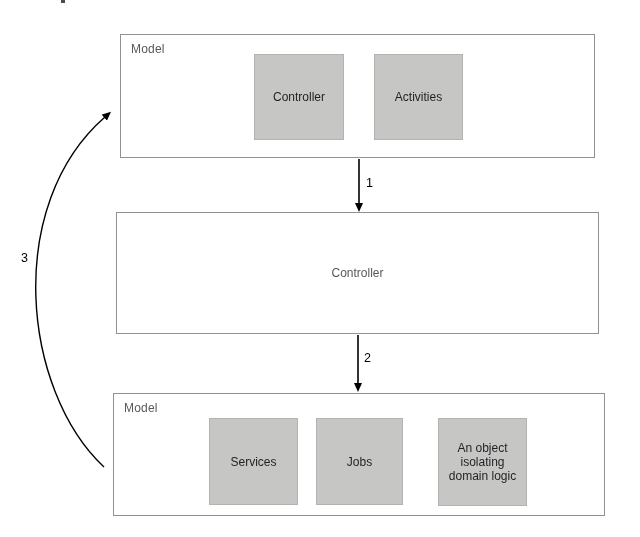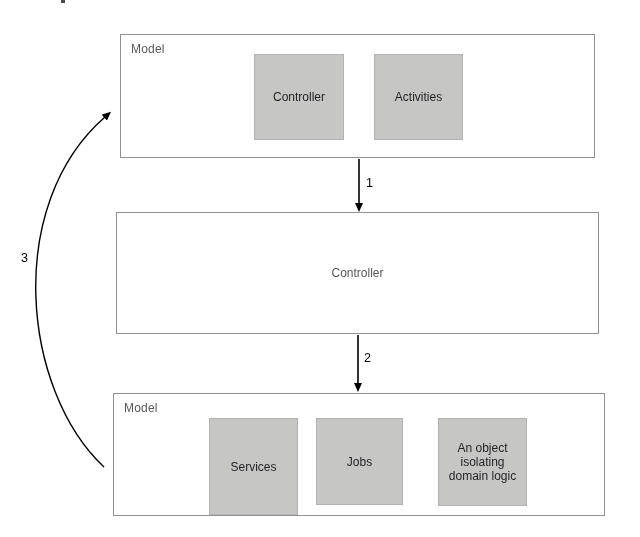--- a/index.html
+++ b/index.html
@@ -43,21 +43,21 @@
     color: #1f2022;
     padding: 3px;
   }
   #view-frame       { left: 120px; top: 34px;  width: 475px; height: 124px; }
   #activities-node  { left: 133px; top: 19px;  width: 90px;  height: 86px; }
   #fragments-node   { left: 253px; top: 19px;  width: 89px;  height: 86px; }
   #controller-frame { left: 116px; top: 212px; width: 483px; height: 122px;
                       display: flex; align-items: center; justify-content: center; }
   .controller-label { font-size: 12px; color: #57585a; }
   #model-frame      { left: 113px; top: 393px; width: 492px; height: 123px; }
-  #services-node    { left: 95px;  top: 24px;  width: 89px;  height: 97px; }
+  #services-node    { left: 95px;  top: 24px;  width: 89px;  height: 87px; }
   #jobs-node        { left: 202px; top: 24px;  width: 87px;  height: 87px; justify-content: center; }
   #domain-node      { left: 324px; top: 24px;  width: 89px;  height: 88px; }
   .overlay {
     position: absolute;
     left: 0; top: 0;
     width: 640px;
     height: 537px;
     pointer-events: none;
   }
   .arrow-label {

